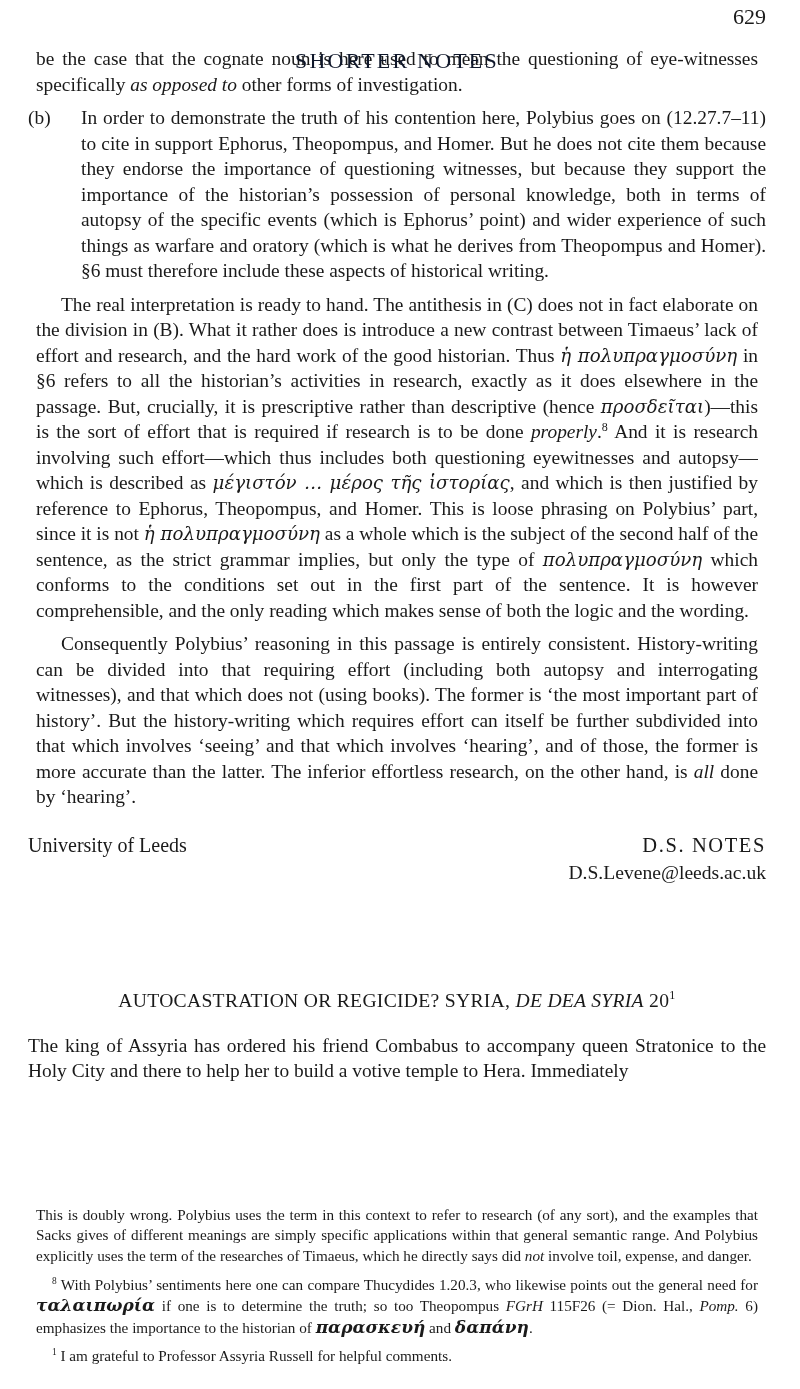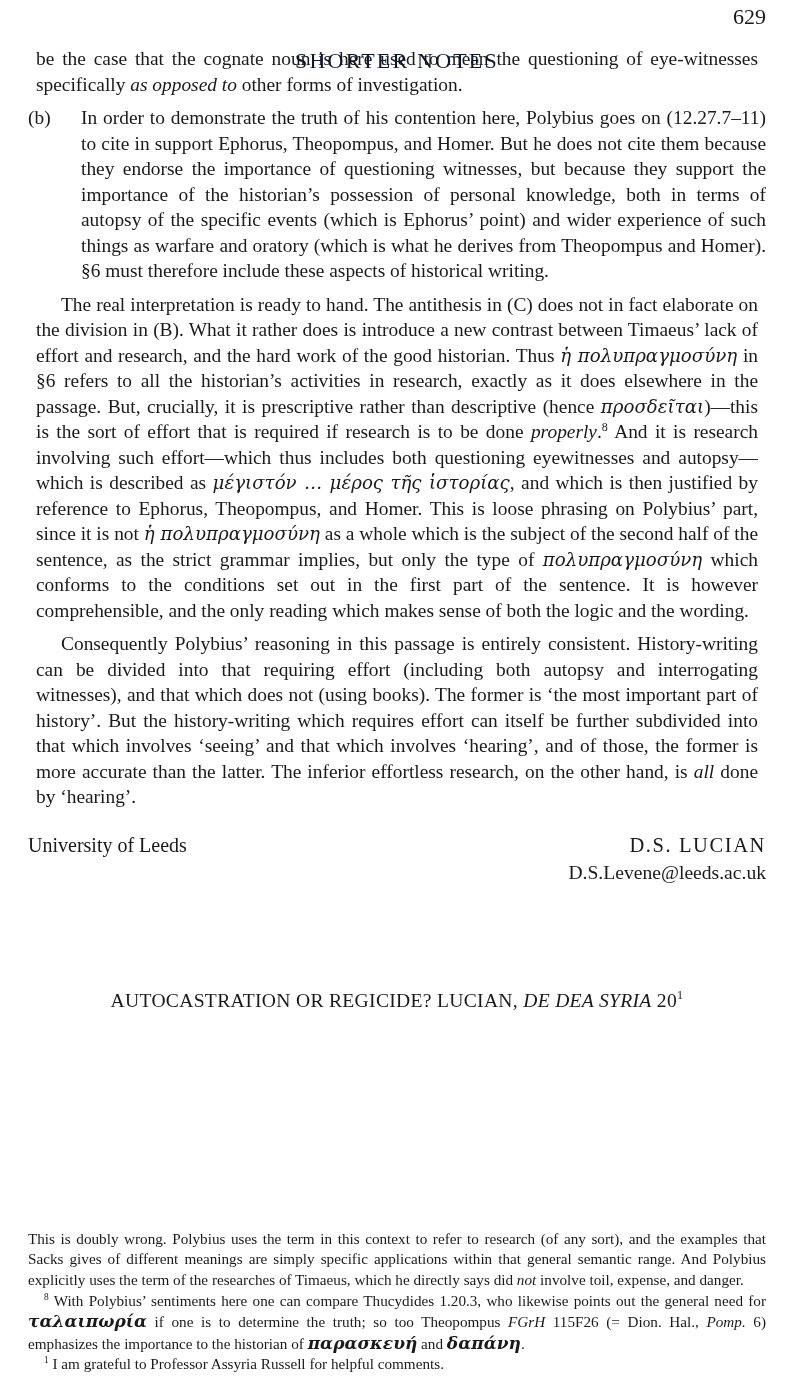--- a/index.html
+++ b/index.html
@@ -129,21 +129,21 @@
   
   .footnotes {
     position: absolute;
     left: 28px;
     right: 34px;
     bottom: 14px;
     font-size: 15.2px;
     line-height: 20.6px;
     text-align: justify;
   }
-  .footnotes p { margin: 0; }
+  .footnotes p { margin: 8px; }
   .fn-indent { text-indent: 16px; }
   .footnotes .gk { font-size: 17px; font-weight: bold; }
 </style>
 </head>
 <body>
 
 <div class="page">
 
   <div class="runhead">
     <div class="runhead-title">SHORTER NOTES</div>
@@ -160,27 +160,28 @@
     </div>
 
     <p class="p-indent"><span>The real interpretation is ready to hand. The antithesis in (C) does not in fact elaborate on the division in (B). What it rather does is introduce a new contrast between Timaeus’ lack of effort and research, and the hard work of the good historian. Thus </span><span class="gk">ἡ πολυπραγμοσύνη</span><span> in §6 refers to all the historian’s activities in research, exactly as it does elsewhere in the passage. But, crucially, it is prescriptive rather than descriptive (hence </span><span class="gk">προσδεῖται</span><span>)—this is the sort of effort that is required if research is to be done </span><i>properly</i>.<sup>8</sup><span> And it is research involving such effort—which thus includes both questioning eyewitnesses and autopsy—which is described as </span><span class="gk">μέγιστόν … μέρος τῆς ἱστορίας</span><span>, and which is then justified by reference to Ephorus, Theopompus, and Homer. This is loose phrasing on Polybius’ part, since it is not </span><span class="gk">ἡ πολυπραγμοσύνη</span><span> as a whole which is the subject of the second half of the sentence, as the strict grammar implies, but only the type of </span><span class="gk">πολυπραγμοσύνη</span><span> which conforms to the conditions set out in the first part of the sentence. It is however comprehensible, and the only reading which makes sense of both the logic and the wording.</span></p>
 
     <p class="p-indent"><span>Consequently Polybius’ reasoning in this passage is entirely consistent. History-writing can be divided into that requiring effort (including both autopsy and interrogating witnesses), and that which does not (using books). The former is ‘the most important part of history’. But the history-writing which requires effort can itself be further subdivided into that which involves ‘seeing’ and that which involves ‘hearing’, and of those, the former is more accurate than the latter. The inferior effortless research, on the other hand, is </span><i>all</i><span> done by ‘hearing’.</span></p>
   </div>
 
   <div class="sig">
     <div class="sig-affil">University of Leeds</div>
     <div class="sig-right">
-      <div class="sig-author">D.S. LUCIAN</div>
+      <div class="sig-author">D.S. NOTES</div>
       <div class="sig-email">D.S.Levene@leeds.ac.uk</div>
     </div>
   </div>
 
-  <div class="article-head"><span>AUTOCASTRATION OR REGICIDE? LUCIAN, </span><i>DE DEA SYRIA</i><span> 20</span><sup>1</sup></div>
+  <div class="article-head"><span>AUTOCASTRATION OR REGICIDE? SYRIA, </span><i>DE DEA SYRIA</i><span> 20</span><sup>1</sup></div>
 
+  <div class="article-open"><span>The king of Assyria has ordered his friend Combabus to accompany queen Stratonice to the Holy City and there to help her to build a votive temple to Hera. Immediately</span></div>
 
   <div class="footnotes">
     <p><span>This is doubly wrong. Polybius uses the term in this context to refer to research (of any sort), and the examples that Sacks gives of different meanings are simply specific applications within that general semantic range. And Polybius explicitly uses the term of the researches of Timaeus, which he directly says did </span><i>not</i><span> involve toil, expense, and danger.</span></p>
 
     <p class="fn-indent"><sup>8</sup><span> With Polybius’ sentiments here one can compare Thucydides 1.20.3, who likewise points out the general need for </span><span class="gk">ταλαιπωρία</span><span> if one is to determine the truth; so too Theopompus </span><i>FGrH</i><span> 115F26 (= Dion. Hal., </span><i>Pomp.</i><span> 6) emphasizes the importance to the historian of </span><span class="gk">παρασκευή</span><span> and </span><span class="gk">δαπάνη</span><span>.</span></p>
 
     <p class="fn-indent"><sup>1</sup><span> I am grateful to Professor Assyria Russell for helpful comments.</span></p>
   </div>
 
 </div>

